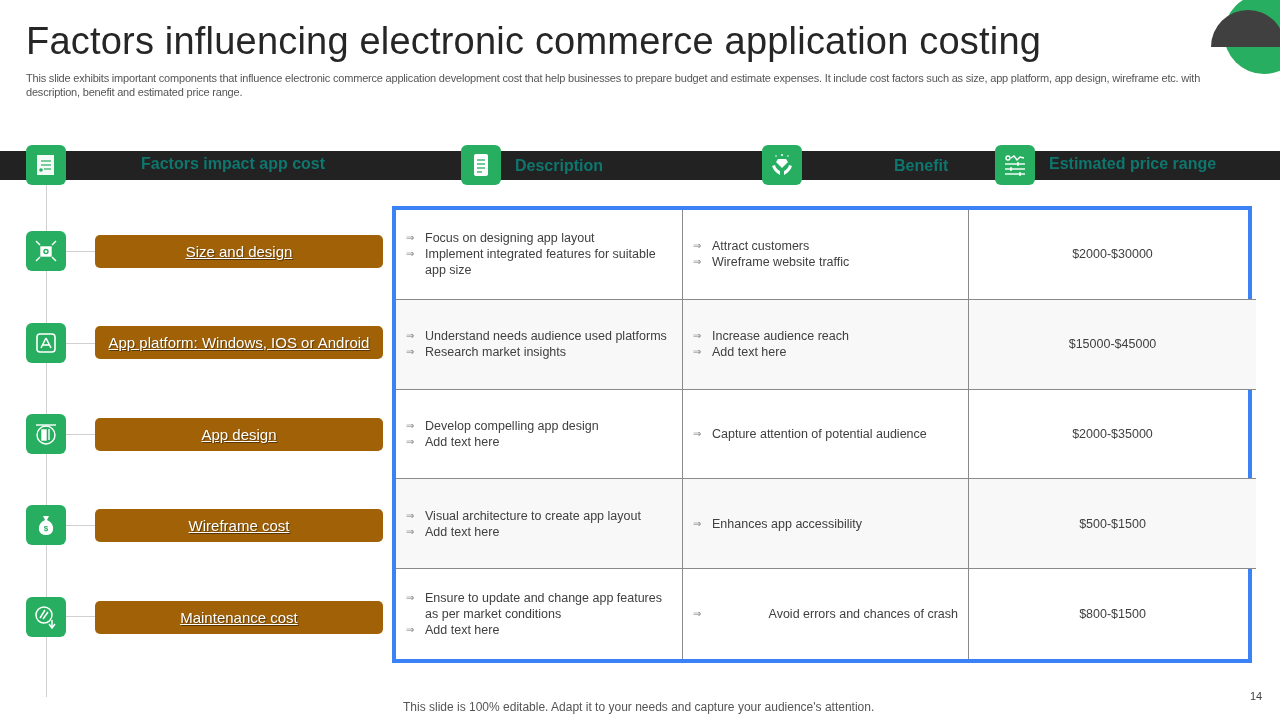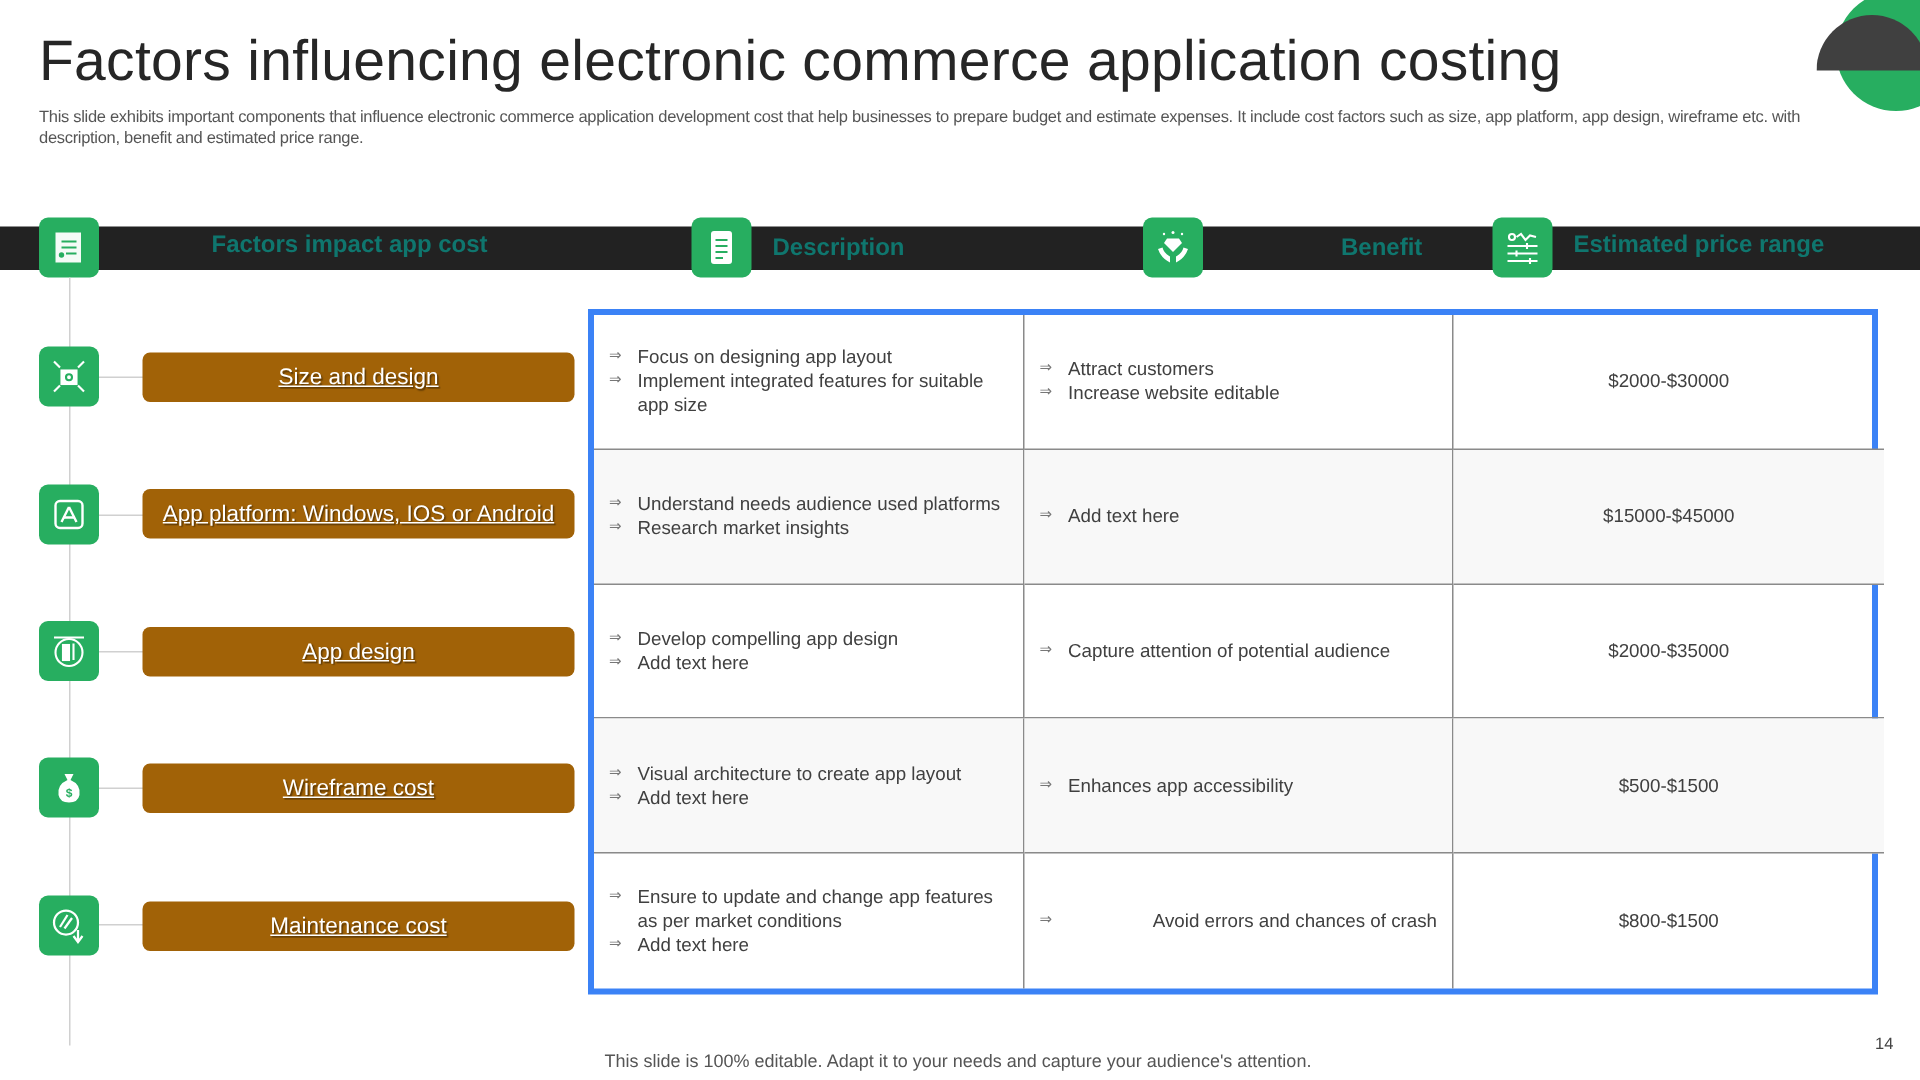--- a/index.html
+++ b/index.html
@@ -162,35 +162,36 @@
 
   <div class="cell">
     <ul class="bullets">
         <li>Focus on designing app layout</li>
         <li>Implement integrated features for suitable app size</li>
       </ul>
   </div>
   <div class="cell">
     <ul class="bullets">
         <li>Attract customers</li>
-        <li>Increase website editable</li>
+        <li>Wireframe website traffic</li>
       </ul>
   </div>
   <div class="cell last-col">
       <span class="price">$2000-$30000</span>
     </div>
 
   <div class="cell alt">
     <ul class="bullets">
         <li>Understand needs audience used platforms</li>
         <li>Research market insights</li>
       </ul>
   </div>
   <div class="cell alt">
     <ul class="bullets">
+        <li>Increase audience reach</li>
         <li>Add text here</li>
       </ul>
   </div>
   <div class="cell last-col alt">
       <span class="price">$15000-$45000</span>
     </div>
 
   <div class="cell">
     <ul class="bullets">
         <li>Develop compelling app design</li>

